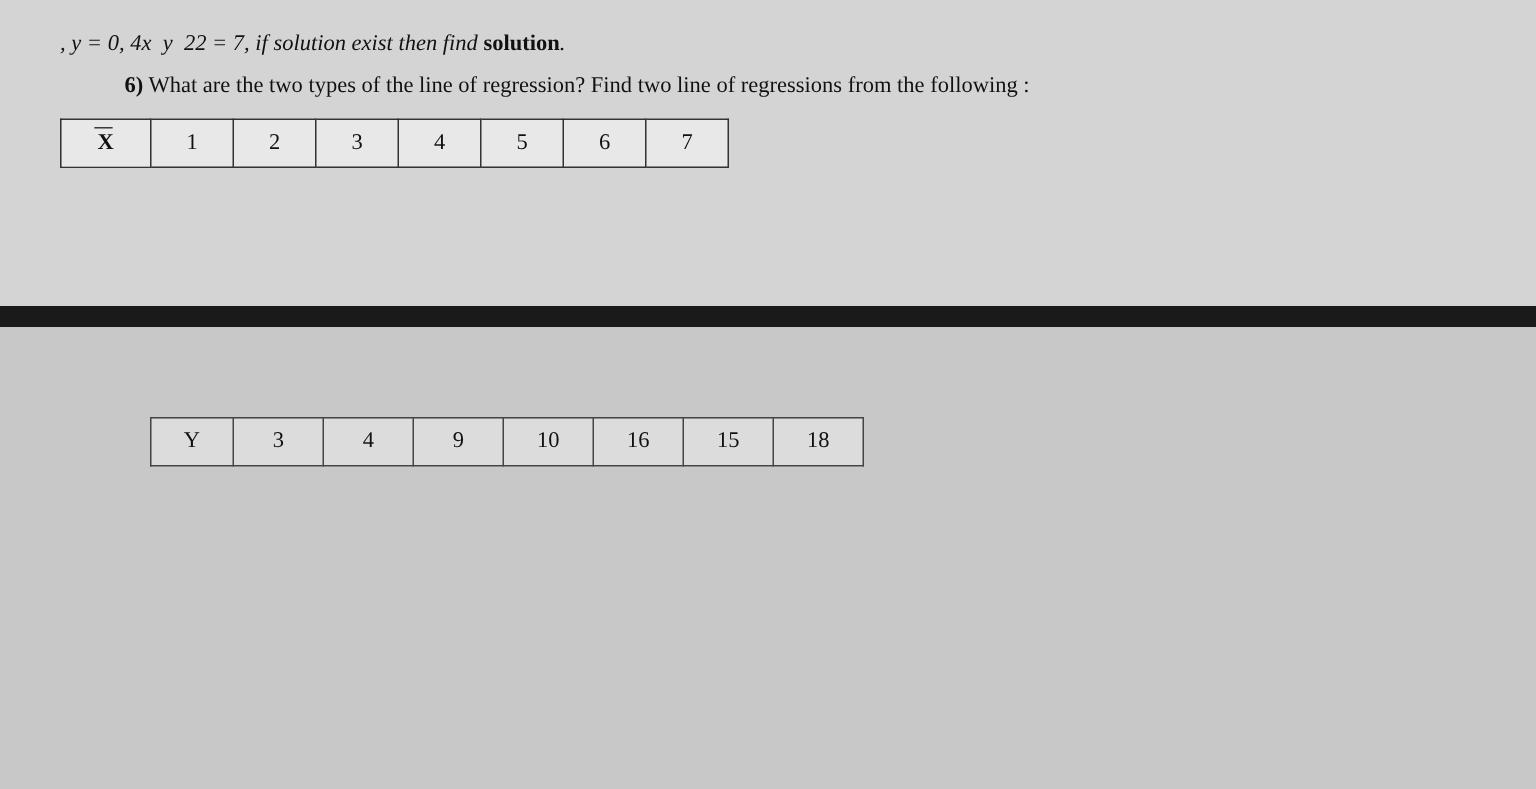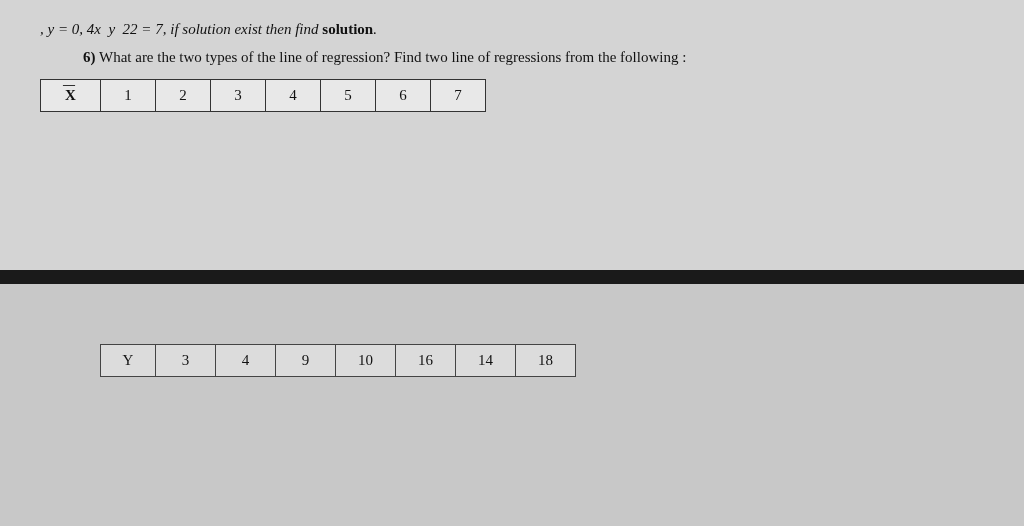--- a/index.html
+++ b/index.html
@@ -13,21 +13,21 @@
       height: 526px;
       background-color: #c8c8c8;
       font-family: 'Times New Roman', Times, serif;
       overflow: hidden;
       position: relative;
     }
 
     .top-section {
       background-color: #d4d4d4;
       padding: 18px 40px 20px 40px;
-      height: 270px;
+      height: 204px;
       position: relative;
     }
 
     .top-text-line {
       font-size: 15px;
       color: #111;
       line-height: 1.5;
       font-style: italic;
     }
 
@@ -166,19 +166,19 @@
   <div class="bottom-table-container">
     <table class="bottom-table">
       <tbody>
           <tr>
         <td class="header-cell">Y</td>
         <td>3</td>
         <td>4</td>
         <td>9</td>
         <td>10</td>
         <td>16</td>
-        <td>14</td>
+        <td>15</td>
         <td>18</td>
       </tr>
     </tbody>
       </table>
   </div>
 </div>
 
 </body></html>

